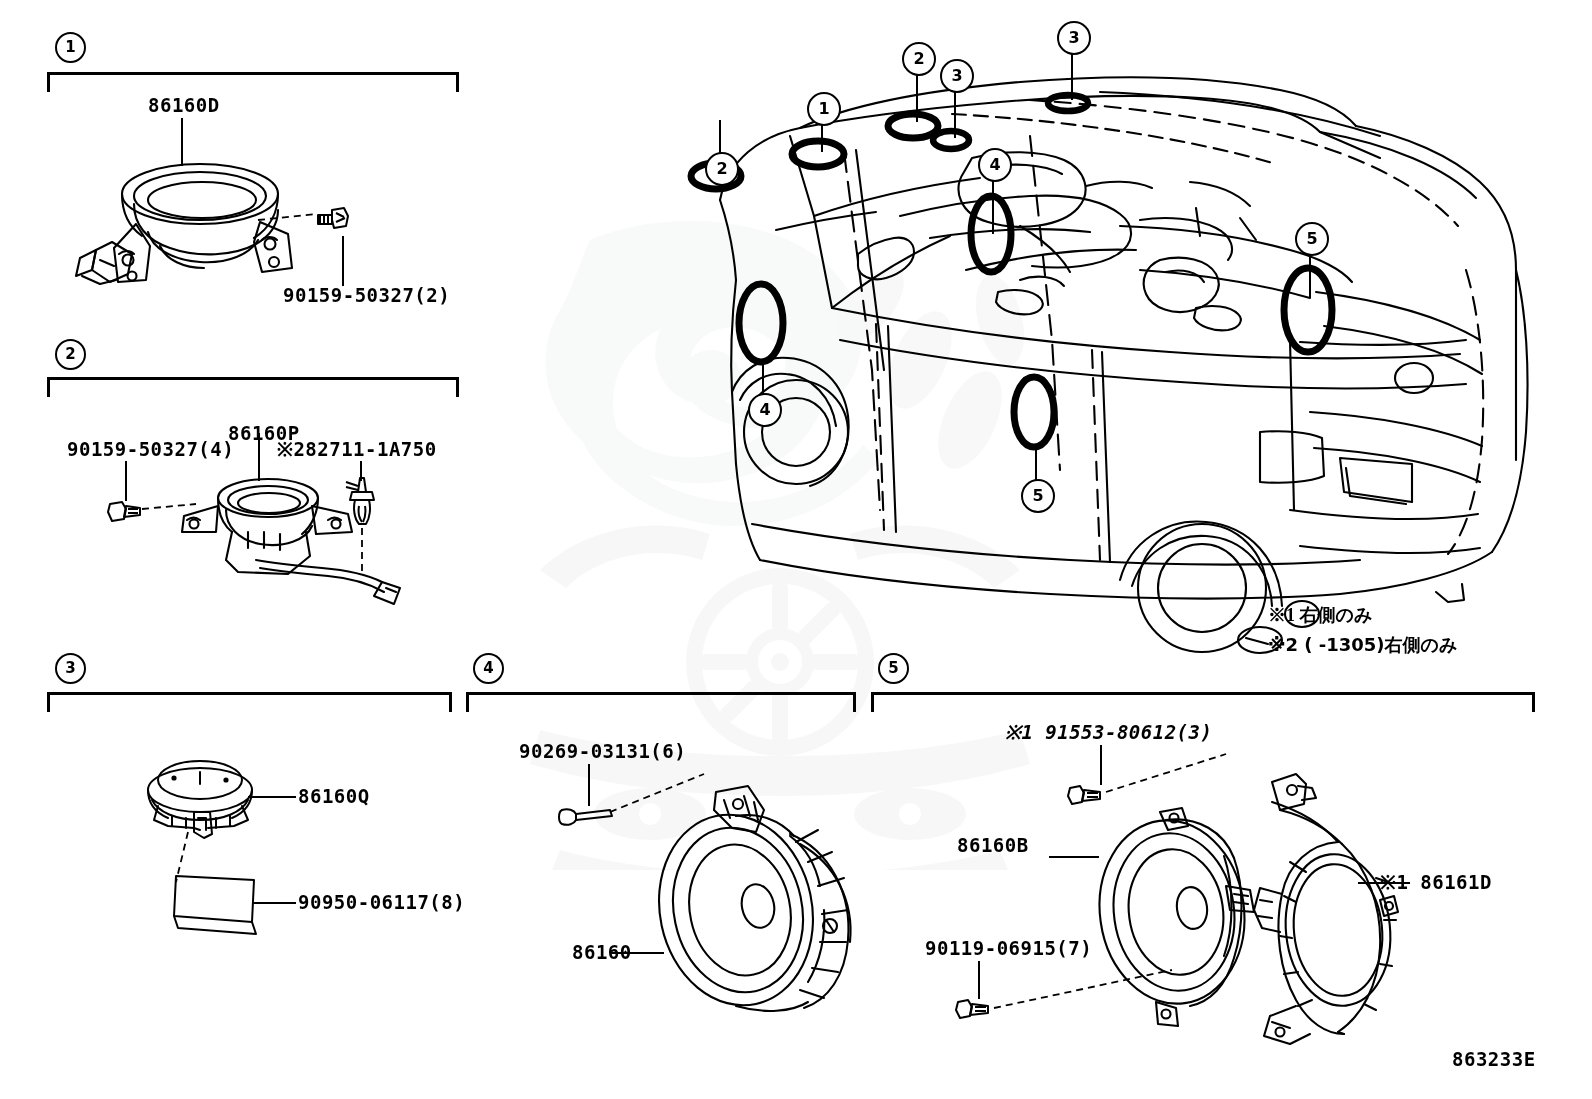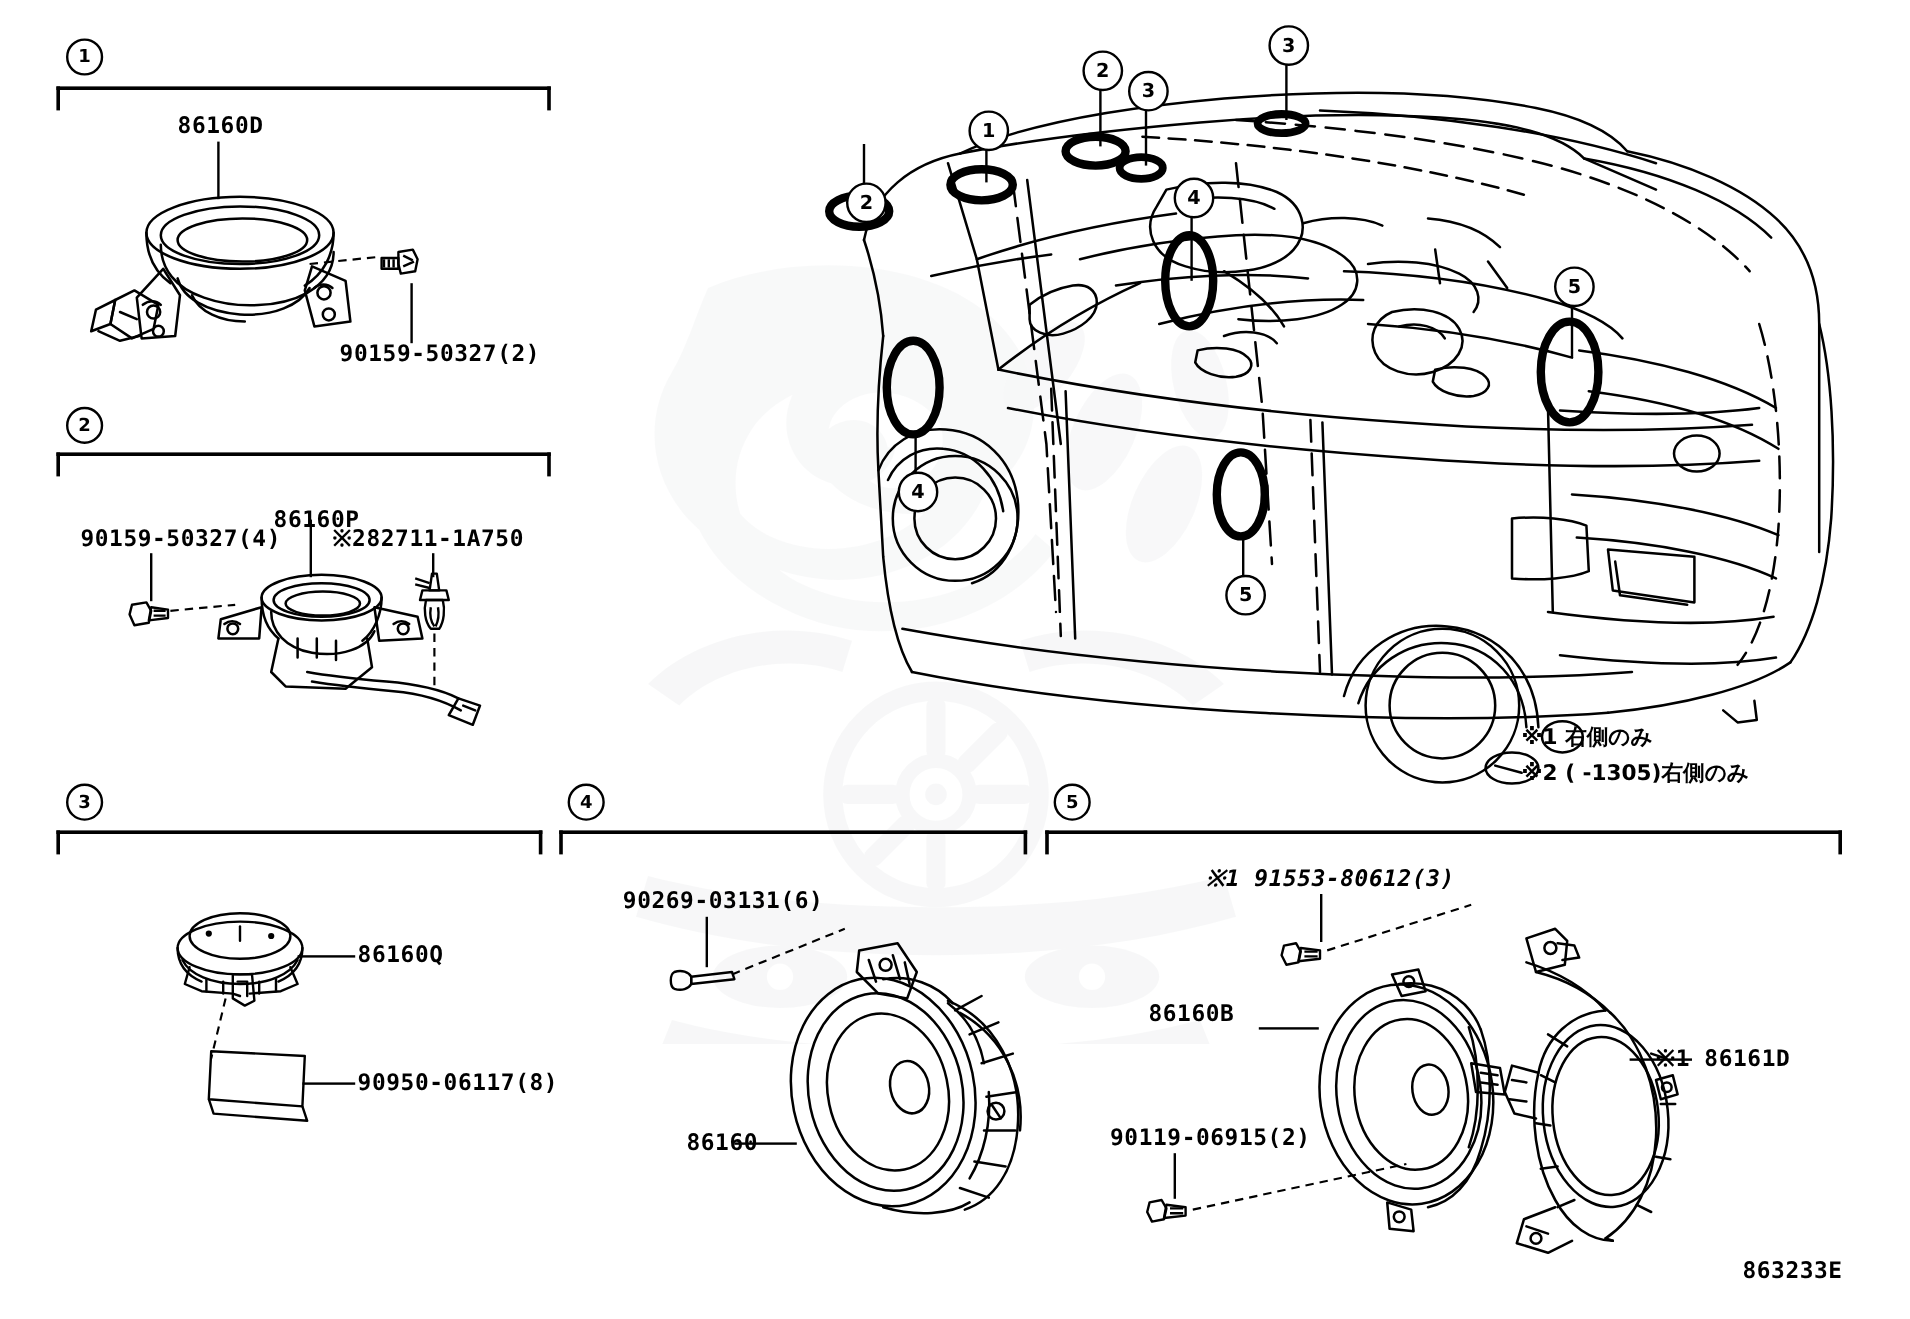--- a/index.html
+++ b/index.html
@@ -270,21 +270,21 @@
   <div class="callout" style="left:748px;top:393px;">
       <span>4</span>
     </div>
   <div class="callout" style="left:1021px;top:479px;">
       <span>5</span>
     </div>
   <div class="callout" style="left:1295px;top:222px;">
       <span>5</span>
     </div>
 
-  <div class="note" style="left:1268px;top:602px;">※1 右側のみ</div>
+  <div class="note" style="left:1268px;top:602px;font-family:Liberation Serif, serif;">※1 右側のみ</div>
   <div class="note" style="left:1268px;top:632px;">※2 (      -1305)右側のみ</div>
 
   <div class="circnum" style="left:55px;top:32px;">
     <span>1</span>
   </div>
   <div class="bracket" style="left:47px;top:72px;width:412px;">
     <div class="bar"></div>
       <div class="tick l"></div>
       <div class="tick r"></div>
   </div>
@@ -611,21 +611,21 @@
       </g>
     </svg>
   </div>
 
   <div class="lead-h" style="left:1049px;top:856px;width:50px;"></div>
   <div class="plabel sz18" style="left:957px;top:836px;">86160B</div>
 
   <div class="lead-h" style="left:1358px;top:882px;width:52px;"></div>
   <div class="plabel sz18" style="left:1380px;top:873px;">※1 86161D</div>
 
-  <div class="plabel sz18" style="left:925px;top:939px;">90119-06915(2)</div>
+  <div class="plabel sz18" style="left:925px;top:939px;">90119-06915(7)</div>
   <div class="lead-v" style="left:978px;top:961px;height:38px;"></div>
 
   <div class="art" style="left:952px;top:996px;width:48px;height:28px;">
     <svg width="48" height="28" viewBox="0 0 48 28">
       <g fill="none" stroke="#000" stroke-width="2" stroke-linejoin="round">
         <path d="M6 6 L16 4 L20 11 L18 20 L8 22 L4 14Z"></path>
         <path d="M20 8 L36 10 L36 17 L18 19Z"></path>
         <path d="M23 11 L34 11 M23 15 L34 15"></path>
       </g>
     </svg>

